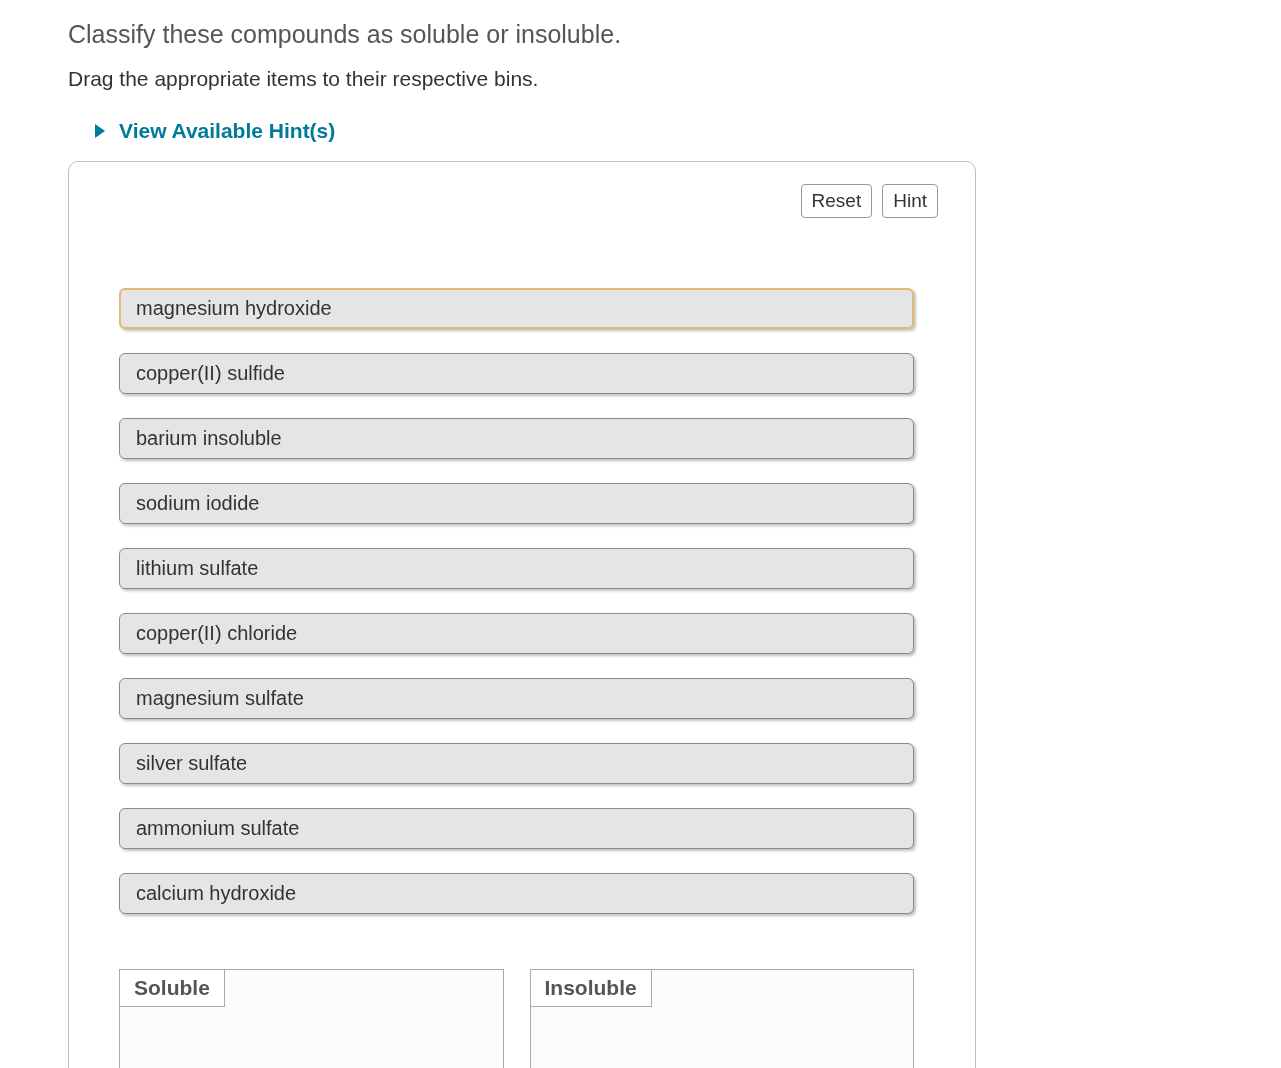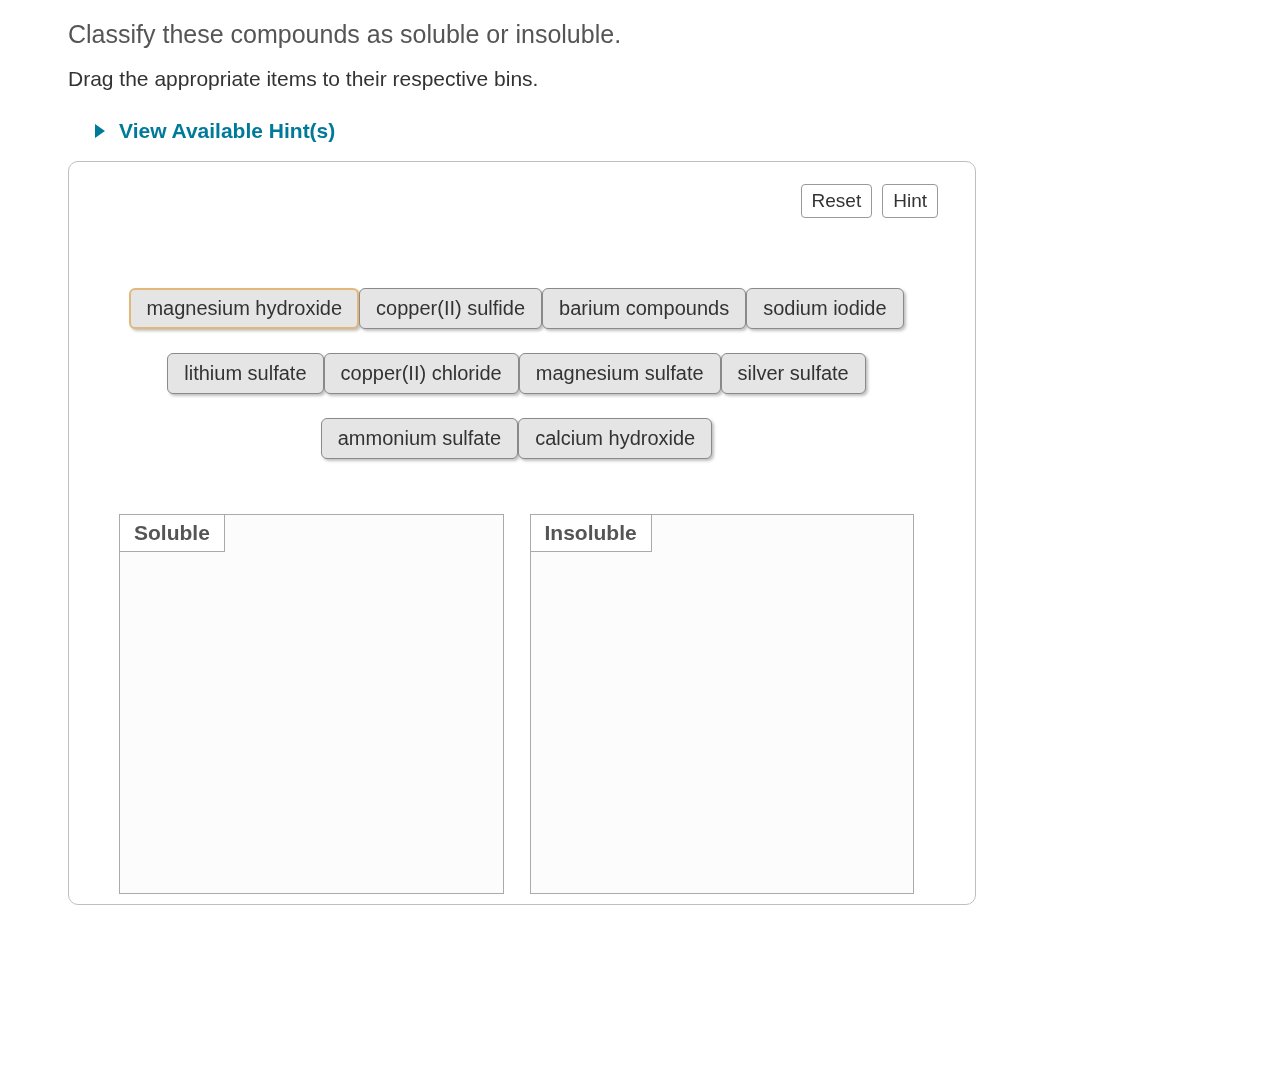--- a/index.html
+++ b/index.html
@@ -66,20 +66,21 @@
     color: #333;
     cursor: pointer;
   }
   .items-area {
     display: flex;
     flex-wrap: wrap;
     justify-content: center;
     row-gap: 24px;
     padding: 0 24px;
     margin-bottom: 55px;
+    flex-direction: column;
   }
   .drag-item {
     background: #e5e5e5;
     border: 1px solid #8a8a8a;
     border-radius: 6px;
     padding: 8px 16px;
     font-size: 20px;
     color: #333;
     cursor: move;
     box-shadow: 2px 2px 3px rgba(0,0,0,0.25);
@@ -130,21 +131,21 @@
   <div class="panel">
 
     <div class="panel-buttons">
       <button class="small-btn">Reset</button>
       <button class="small-btn">Hint</button>
     </div>
 
     <div class="items-area">
       <div class="drag-item selected">magnesium hydroxide</div>
       <div class="drag-item">copper(II) sulfide</div>
-      <div class="drag-item">barium compounds</div>
+      <div class="drag-item">barium insoluble</div>
       <div class="drag-item">sodium iodide</div>
       <div class="drag-item">lithium sulfate</div>
       <div class="drag-item">copper(II) chloride</div>
       <div class="drag-item">magnesium sulfate</div>
       <div class="drag-item">silver sulfate</div>
       <div class="drag-item">ammonium sulfate</div>
       <div class="drag-item">calcium hydroxide</div>
     </div>
 
     <div class="bins">

